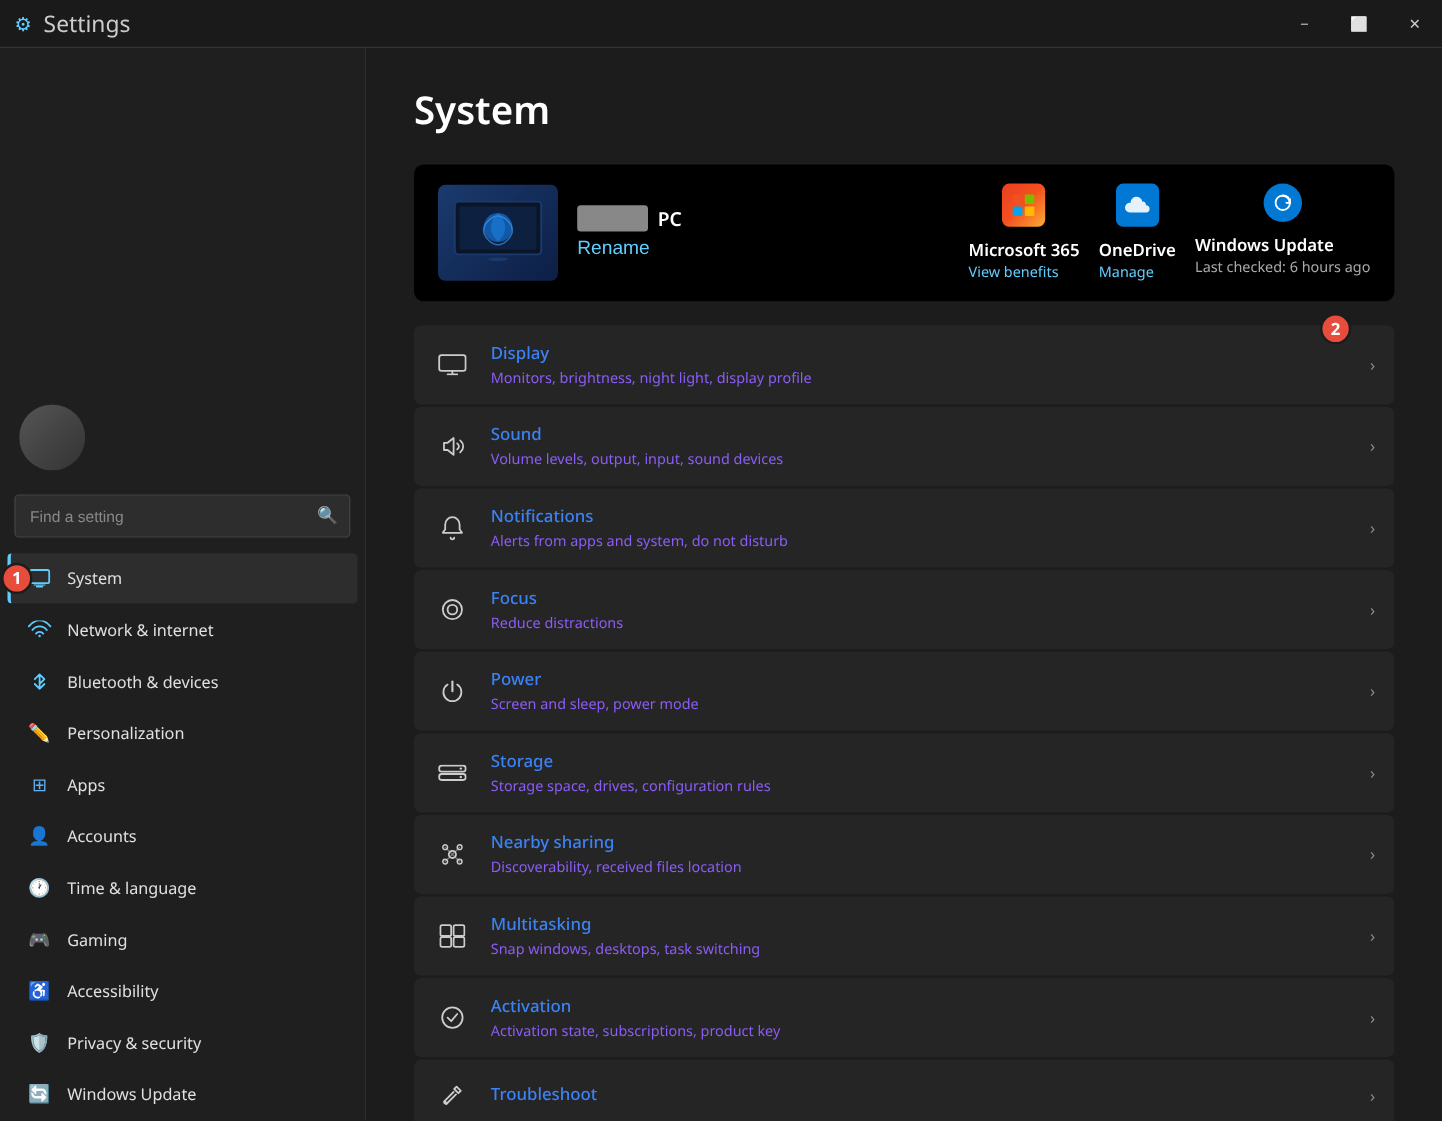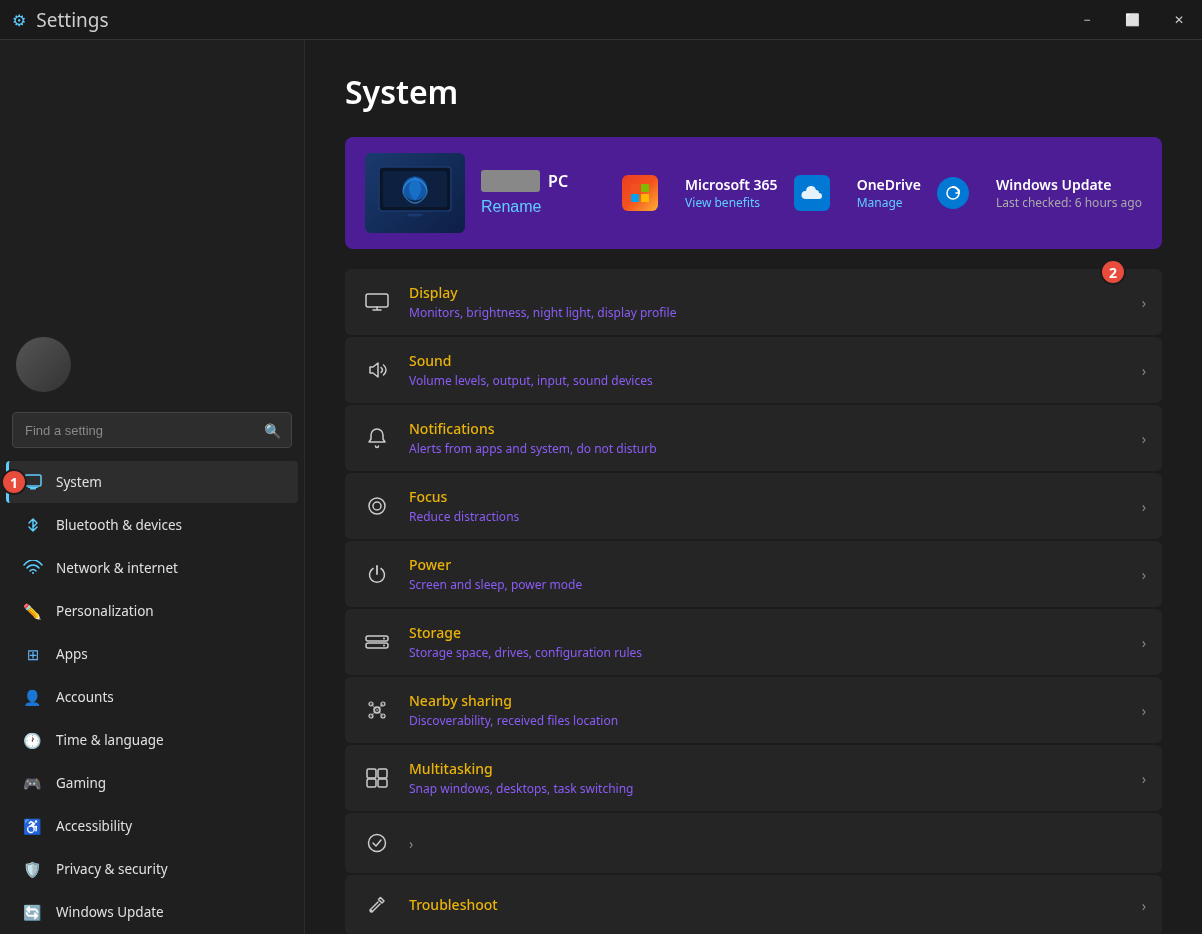--- a/index.html
+++ b/index.html
@@ -148,21 +148,21 @@
     }
     .page-title {
       font-size: 32px;
       font-weight: 600;
       color: #fff;
       margin-bottom: 24px;
     }
 
     
     .pc-card {
-      background: #4c1d95;
+      background: #000000;
       border-radius: 8px;
       padding: 16px 20px;
       display: flex;
       align-items: center;
       justify-content: space-between;
       margin-bottom: 20px;
     }
     .pc-card-left {
       display: flex;
       align-items: center;
@@ -214,22 +214,23 @@
     }
 
     
     .quick-links {
       display: flex;
       gap: 16px;
     }
     .quick-link-item {
       display: flex;
       align-items: center;
-      gap: 27px;
+      gap: 10px;
       cursor: pointer;
+      flex-direction: column;
     }
     .quick-link-text .ql-title {
       font-size: 14px;
       font-weight: 600;
       color: #fff;
     }
     .quick-link-text .ql-sub {
       font-size: 12px;
       color: #60cdff;
       cursor: pointer;
@@ -260,21 +261,21 @@
       font-size: 18px;
       flex-shrink: 0;
       color: #ccc;
     }
     .settings-item-text {
       flex: 1;
     }
     .settings-item-title {
       font-size: 14px;
       font-weight: 500;
-      color: #eab308;
+      color: #3b82f6;
     }
     .settings-item-sub {
       font-size: 12px;
       color: #8b5cf6;
       margin-top: 2px;
     }
     .settings-item-chevron {
       color: #888;
       font-size: 14px;
     }
@@ -370,37 +371,37 @@
             <rect x="5" y="15" width="10" height="1" rx="0.5" fill="#60cdff"></rect>
           </svg>
         </span>
         <span class="nav-label">System</span>
 
         <span class="badge" style="left:-8px; top:8px;">1</span>
       </div>
 
       <div class="nav-item">
         <span class="nav-icon">
-          <svg width="18" height="18" viewBox="0 0 18 18" fill="none">
-            <path d="M9 3L13 7L9 11M9 3L13 7L9 11M9 3V15M9 15L13 11M9 15L5 11M9 3L5 7" stroke="#60cdff" stroke-width="1.5" stroke-linecap="round" stroke-linejoin="round"></path>
-          </svg>
-        </span>
-        <span class="nav-label">Bluetooth &amp; devices</span>
-      </div>
-
-      <div class="nav-item">
-        <span class="nav-icon">
           <svg width="20" height="16" viewBox="0 0 20 16" fill="none">
             <path d="M10 14a1 1 0 100-2 1 1 0 000 2z" fill="#60cdff"></path>
             <path d="M7 11c.8-1 1.9-1.5 3-1.5s2.2.5 3 1.5" stroke="#60cdff" stroke-width="1.5" stroke-linecap="round"></path>
             <path d="M4 8c1.6-2 3.8-3 6-3s4.4 1 6 3" stroke="#60cdff" stroke-width="1.5" stroke-linecap="round"></path>
             <path d="M1 5c2.4-3 5.5-5 9-5s6.6 2 9 5" stroke="#60cdff" stroke-width="1.5" stroke-linecap="round"></path>
           </svg>
         </span>
         <span class="nav-label">Network &amp; internet</span>
+      </div>
+
+      <div class="nav-item">
+        <span class="nav-icon">
+          <svg width="18" height="18" viewBox="0 0 18 18" fill="none">
+            <path d="M9 3L13 7L9 11M9 3L13 7L9 11M9 3V15M9 15L13 11M9 15L5 11M9 3L5 7" stroke="#60cdff" stroke-width="1.5" stroke-linecap="round" stroke-linejoin="round"></path>
+          </svg>
+        </span>
+        <span class="nav-label">Bluetooth &amp; devices</span>
       </div>
 
       <div class="nav-item">
         <span class="nav-icon" style="color:#c678dd;font-size:15px;">✏️</span>
         <span class="nav-label">Personalization</span>
       </div>
 
       <div class="nav-item">
         <span class="nav-icon" style="color:#61afef;font-size:15px;">⊞</span>
         <span class="nav-label">Apps</span>
@@ -632,20 +633,24 @@
         <span class="settings-item-chevron">›</span>
       </div>
 
       <div class="settings-item">
         <div class="settings-item-icon">
           <svg width="22" height="22" viewBox="0 0 22 22" fill="none">
             <circle cx="11" cy="11" r="8.5" stroke="#ccc" stroke-width="1.5"></circle>
             <path d="M7 11l3 3 5-6" stroke="#ccc" stroke-width="1.5" stroke-linecap="round" stroke-linejoin="round"></path>
           </svg>
         </div>
+        <div class="settings-item-text">
+          <div class="settings-item-title">Activation</div>
+          <div class="settings-item-sub">Activation state, subscriptions, product key</div>
+        </div>
         <span class="settings-item-chevron">›</span>
       </div>
 
       <div class="settings-item">
         <div class="settings-item-icon">
           <svg width="22" height="22" viewBox="0 0 22 22" fill="none">
             <path d="M14.5 3.5L18 7l-2 2-3.5-3.5 2-2z" stroke="#ccc" stroke-width="1.5" stroke-linejoin="round"></path>
             <path d="M12 8L4 16l2 2 8-8" stroke="#ccc" stroke-width="1.5" stroke-linecap="round" stroke-linejoin="round"></path>
             <circle cx="5" cy="17" r="1.5" fill="#ccc"></circle>
           </svg>

